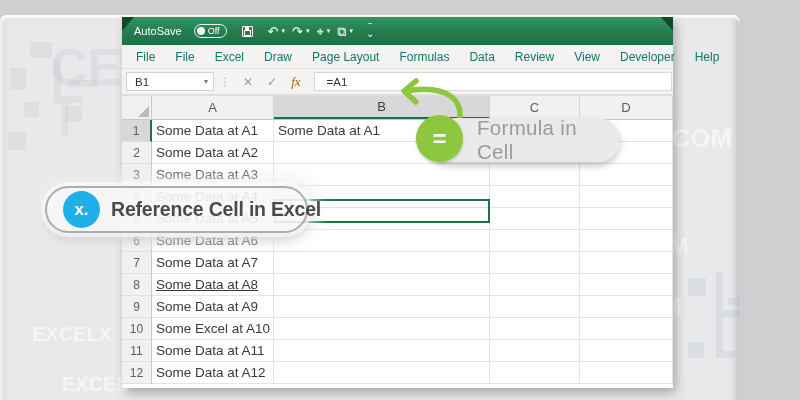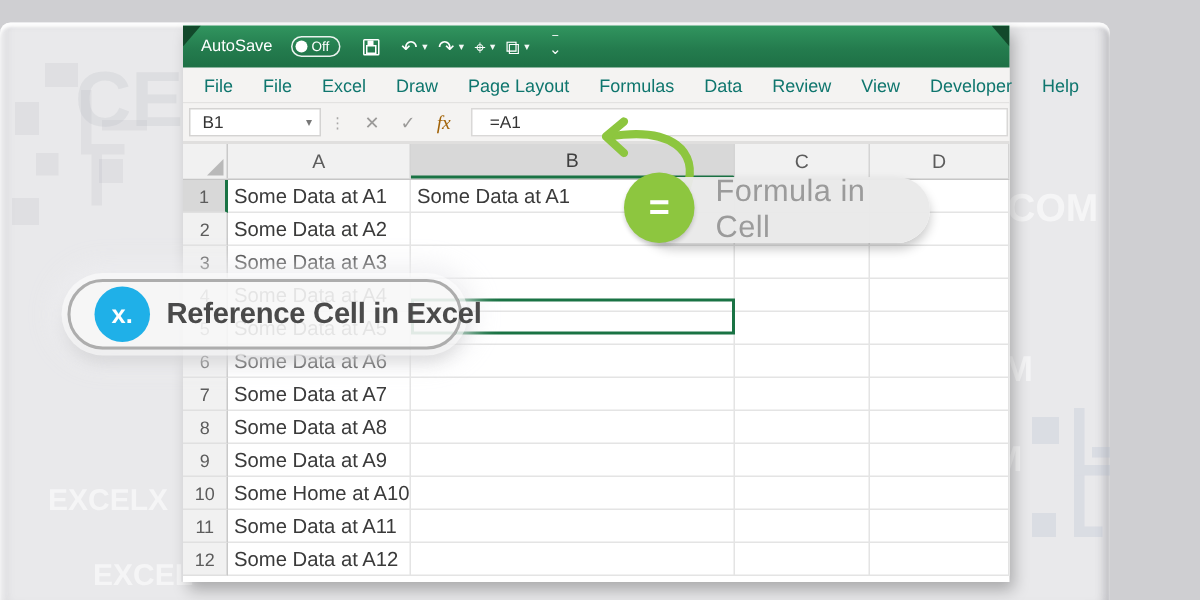--- a/index.html
+++ b/index.html
@@ -221,35 +221,35 @@
           </div>
           <div class="g-row">
             <div class="row-h">7</div>
             <div class="g-cell" style="width: 122px; text-align: center;">Some Data at A7</div>
             <div class="g-cell" style="width: 216px;"></div>
             <div class="g-cell" style="width: 90px;"></div>
             <div class="g-cell" style="width: 93px;"></div>
           </div>
           <div class="g-row">
             <div class="row-h">8</div>
-            <div class="g-cell" style="width: 122px;">Some Data at A8</div>
+            <div class="g-cell" style="width: 122px; text-decoration: underline;">Some Data at A8</div>
             <div class="g-cell" style="width: 216px;"></div>
             <div class="g-cell" style="width: 90px;"></div>
             <div class="g-cell" style="width: 93px;"></div>
           </div>
           <div class="g-row">
             <div class="row-h">9</div>
             <div class="g-cell" style="width: 122px;">Some Data at A9</div>
             <div class="g-cell" style="width: 216px;"></div>
             <div class="g-cell" style="width: 90px;"></div>
             <div class="g-cell" style="width: 93px;"></div>
           </div>
           <div class="g-row">
             <div class="row-h">10</div>
-            <div class="g-cell" style="width: 122px;">Some Home at A10</div>
+            <div class="g-cell" style="width: 122px;">Some Excel at A10</div>
             <div class="g-cell" style="width: 216px;"></div>
             <div class="g-cell" style="width: 90px;"></div>
             <div class="g-cell" style="width: 93px;"></div>
           </div>
           <div class="g-row">
             <div class="row-h">11</div>
             <div class="g-cell" style="width: 122px;">Some Data at A11</div>
             <div class="g-cell" style="width: 216px;"></div>
             <div class="g-cell" style="width: 90px;"></div>
             <div class="g-cell" style="width: 93px;"></div>

